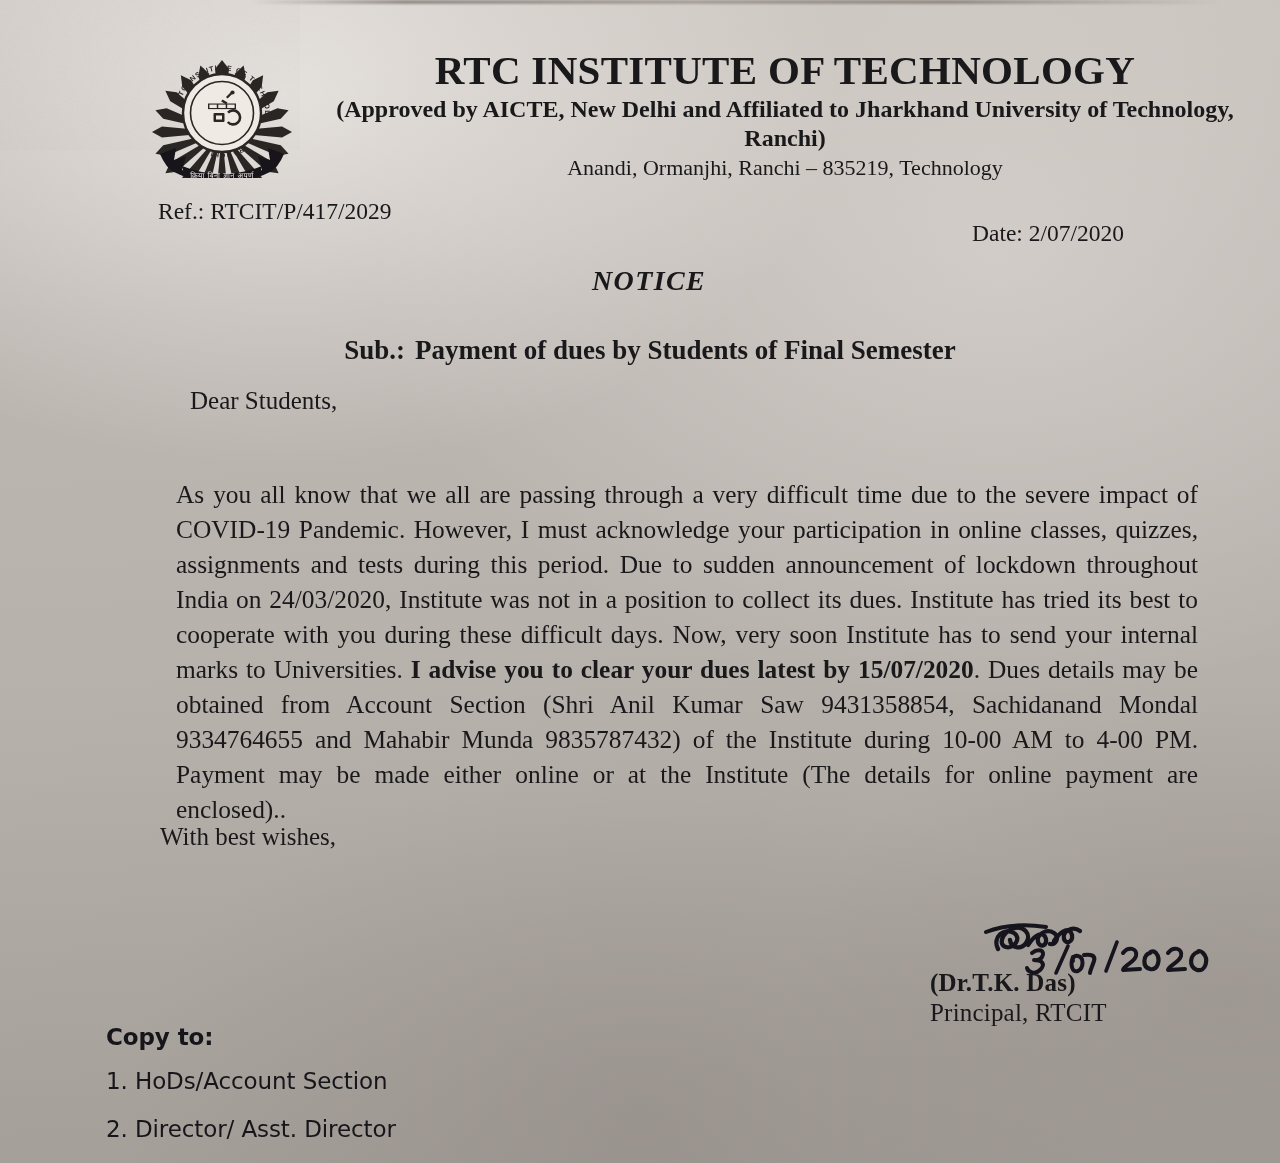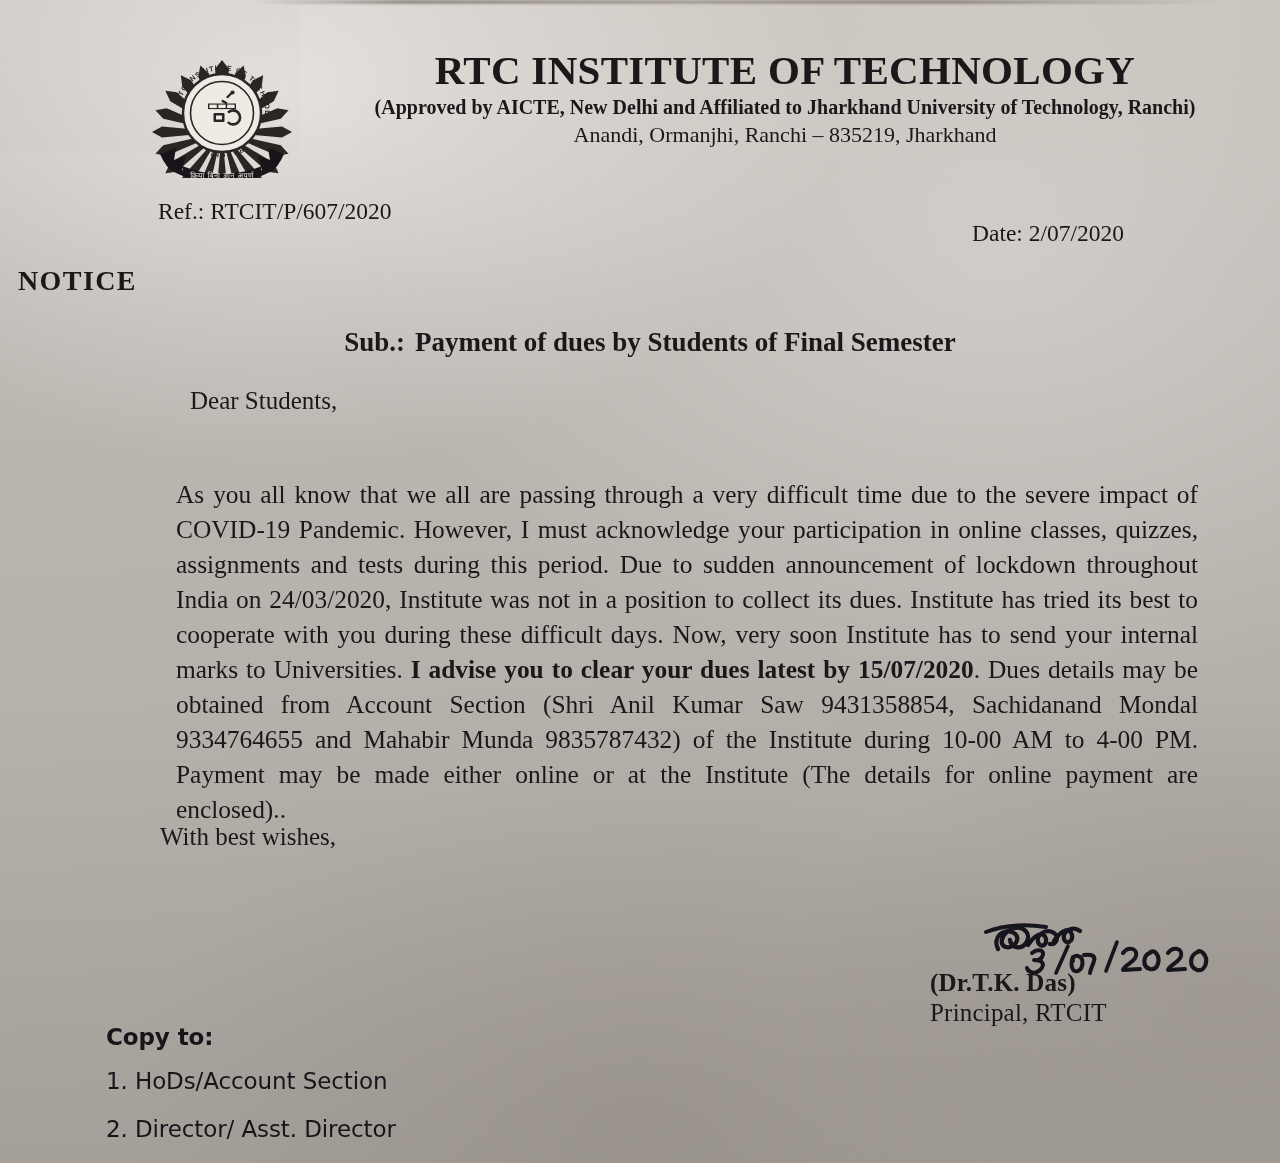--- a/index.html
+++ b/index.html
@@ -70,21 +70,21 @@
     text-align: center;
   }
   #inst-name {
     font-size: 41px;
     font-weight: bold;
     letter-spacing: .3px;
     line-height: 1.02;
     white-space: nowrap;
   }
   #inst-approved {
-    font-size: 20px;
+    font-size: 24px;
     font-weight: bold;
     line-height: 1.20;
     margin-top: 3px;
     padding: 0 2px;
   }
   #inst-address {
     font-size: 22px;
     font-weight: normal;
     line-height: 1.2;
     margin-top: 3px;
@@ -102,29 +102,31 @@
     left: 972px;
     top: 220px;
     font-size: 23.5px;
   }
 
   
   #notice-title {
     position: absolute;
     left: 0; right: 0;
     top: 265px;
+    text-align: center;
     font-size: 28px;
     font-weight: bold;
     letter-spacing: 1.4px;
     margin-left: 18px;
+    font-style: italic;
   }
   #subject {
     position: absolute;
     left: 0; right: 0;
-    top: 327px;
+    top: 335px;
     text-align: center;
     font-size: 27px;
     font-weight: bold;
     margin-left: 20px;
   }
   #subject .sub-label { margin-right: 10px; }
 
   
   #salutation {
     position: absolute;
@@ -297,25 +299,25 @@
                    Q126 116 118 120 Q70 144 22 120 Q14 116 8 102 Z" fill="#17151a"></path>
           <path d="M30 114 Q70 130 110 114 L108 122 Q70 137 32 122 Z" fill="#17151a"></path>
           <text x="70" y="126" text-anchor="middle" font-family="'DejaVu Sans', sans-serif" font-size="7.4" fill="#efeae4" letter-spacing=".4">क्रिया बिना ज्ञान अपूर्ण</text>
         </g>
       </svg>
     </div>
 
     <div id="head-text">
       <div id="inst-name" class="softtext">RTC INSTITUTE OF TECHNOLOGY</div>
       <div id="inst-approved" class="softtext">(Approved by AICTE, New Delhi and Affiliated to Jharkhand University of Technology, Ranchi)</div>
-      <div id="inst-address" class="softtext">Anandi, Ormanjhi, Ranchi – 835219, Jharkhand</div>
+      <div id="inst-address" class="softtext">Anandi, Ormanjhi, Ranchi – 835219, Technology</div>
     </div>
   </div>
 
-  <div id="ref" class="softtext">Ref.: RTCIT/P/607/2020</div>
+  <div id="ref" class="softtext">Ref.: RTCIT/P/417/2029</div>
   <div id="date" class="softtext">Date: 2/07/2020</div>
 
   <div id="notice-title" class="softtext">NOTICE</div>
 
   <div id="subject" class="softtext">
     <span class="sub-label">Sub.:</span><span>Payment of dues by Students of Final Semester</span>
   </div>
 
   <div id="salutation" class="softtext">Dear Students,</div>
 

